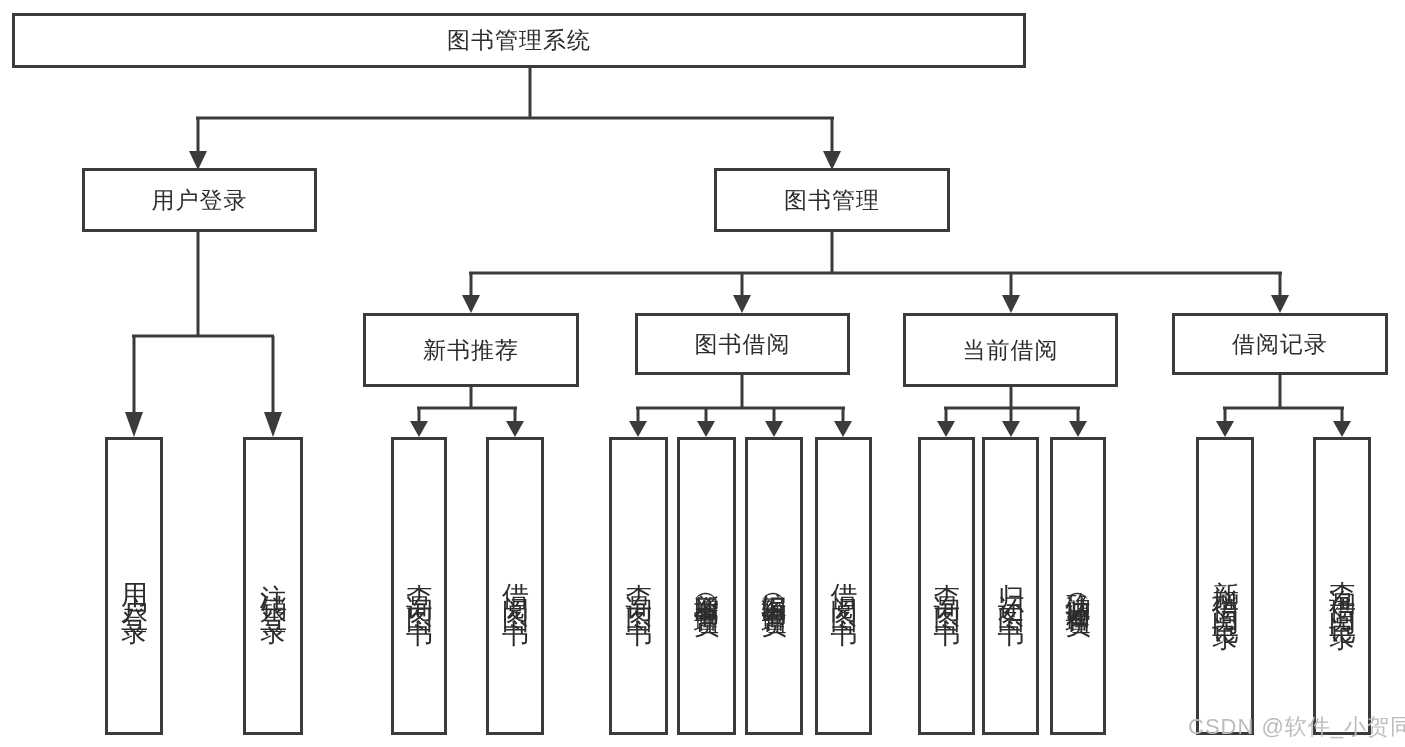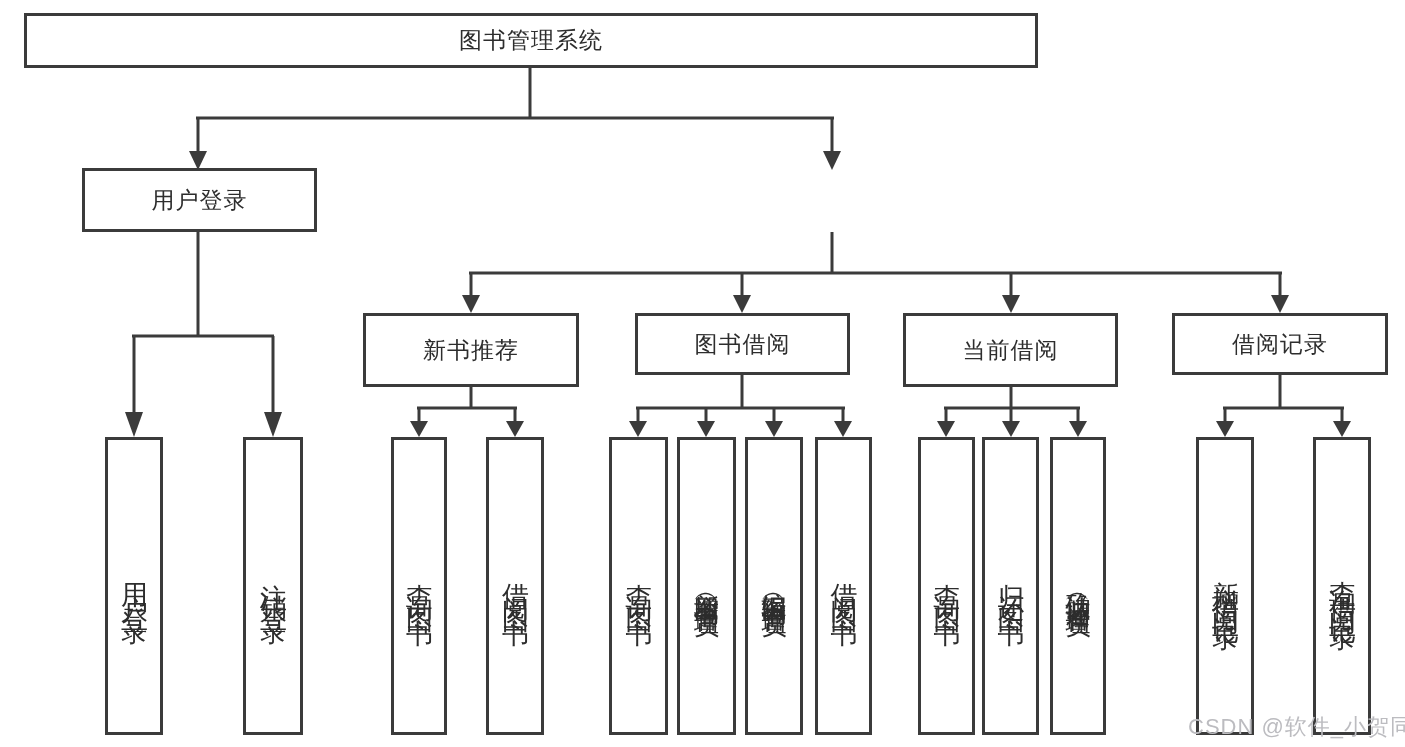--- a/index.html
+++ b/index.html
@@ -110,26 +110,29 @@
     <polygon points="1069,421 1087,421 1078,437" stroke="none"></polygon>
 
     <line x1="1280" y1="375" x2="1280" y2="409"></line>
     <line x1="1223" y1="408" x2="1344" y2="408"></line>
     <line x1="1225" y1="408" x2="1225" y2="423"></line>
     <polygon points="1216,421 1234,421 1225,437" stroke="none"></polygon>
     <line x1="1342" y1="408" x2="1342" y2="423"></line>
     <polygon points="1333,421 1351,421 1342,437" stroke="none"></polygon>
   </svg>
 
-  <div class="node hnode" style="left:24px; top:13px; width:1014px; height:55px;">
+  <div class="node hnode" style="left:12px; top:13px; width:1014px; height:55px;">
     <span>图书管理系统</span>
   </div>
 
   <div class="node hnode" style="left:82px; top:168px; width:235px; height:64px;">
     <span>用户登录</span>
+  </div>
+  <div class="node hnode" style="left:714px; top:168px; width:236px; height:64px;">
+    <span>图书管理</span>
   </div>
 
   <div class="node hnode" style="left:363px; top:313px; width:216px; height:74px;">
     <span>新书推荐</span>
   </div>
   <div class="node hnode" style="left:635px; top:313px; width:215px; height:62px;">
     <span>图书借阅</span>
   </div>
   <div class="node hnode" style="left:903px; top:313px; width:215px; height:74px;">
     <span>当前借阅</span>

